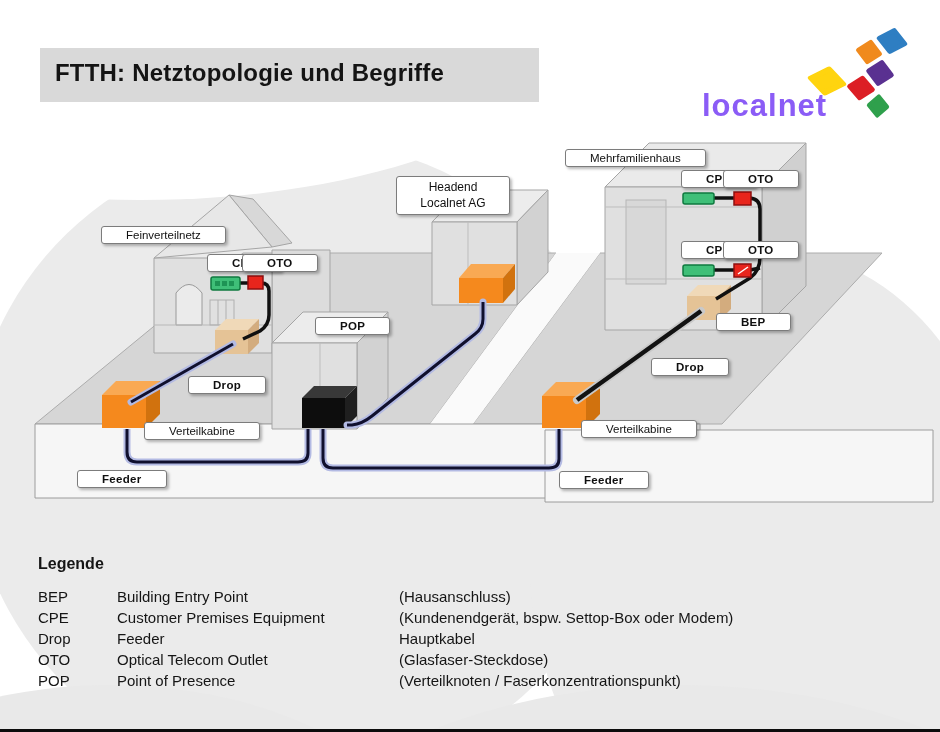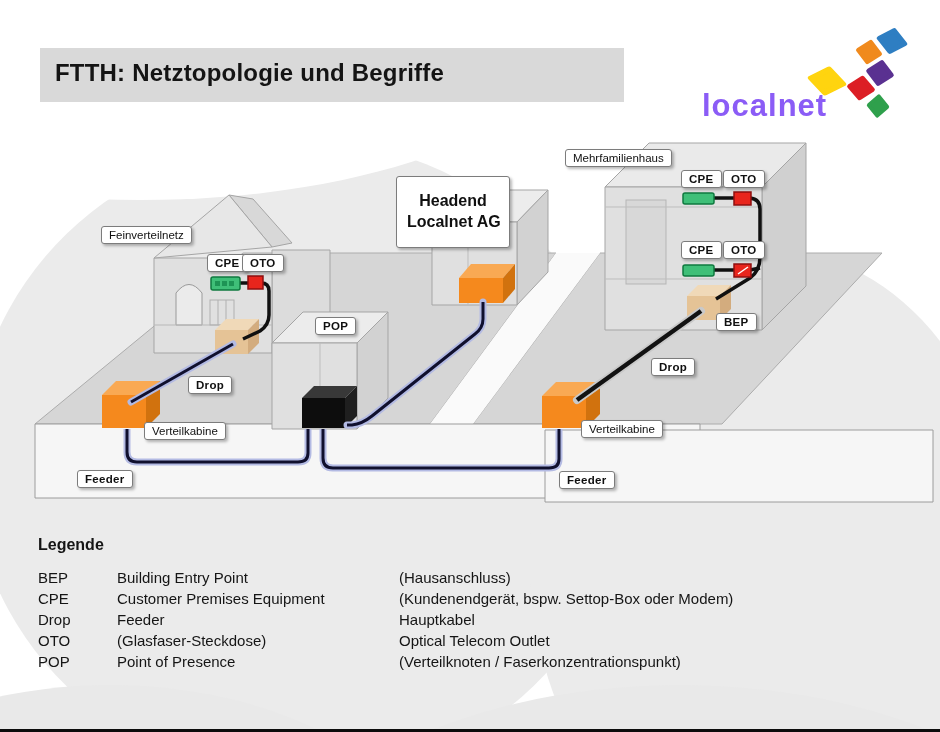--- a/index.html
+++ b/index.html
@@ -1,36 +1,36 @@
 <!DOCTYPE html>
 <html><head>
 <meta charset="utf-8">
 <style>
   html,body{margin:0;padding:0;}
   body{width:940px;height:732px;position:relative;background:#ffffff;overflow:hidden;
        font-family:"Liberation Sans", sans-serif;}
   .abs{position:absolute;}
   
-  #title-bar{left:40px;top:48px;width:584px;height:54px;background:#d9d9d9;z-index:4;}
+  #title-bar{left:40px;top:48px;width:499px;height:54px;background:#d9d9d9;z-index:4;}
   #title-bar .t{margin:11px 0 0 15px;font-size:24px;font-weight:bold;color:#141414;letter-spacing:.2px;}
   
   #logo-text{left:702px;top:88px;font-size:31px;font-weight:bold;color:#8b5cf6;letter-spacing:1px;z-index:4;}
   #logo-marks{left:795px;top:15px;z-index:4;}
   
   #bg-svg{left:0;top:0;z-index:0;}
   #diagram-svg{left:0;top:0;z-index:1;}
   
   .lbl{position:absolute;z-index:3;background:#ffffff;border:1px solid #7c7c7c;border-radius:3px;
-       padding:2px 7px;font-size:11.5px;color:#101010;white-space:nowrap;
+       padding:2px 24px;font-size:11.5px;color:#101010;white-space:nowrap;
        box-shadow:2px 2px 3px rgba(0,0,0,.28);}
   .lbl.b{font-weight:bold;letter-spacing:.3px;}
   .lbl.center{text-align:center;}
-  #lbl-headend{padding:14px 10px;font-size:16px;line-height:1.3;font-weight:bold;}
-  
-  #legend{left:38px;top:536px;z-index:4;color:#151515;}
+  #lbl-headend{padding:3px 10px;font-size:12px;line-height:1.3;}
+  
+  #legend{left:38px;top:555px;z-index:4;color:#151515;}
   #legend .hd{font-size:16px;font-weight:bold;margin-bottom:13px;}
   #legend .grid{display:grid;grid-template-columns:79px 282px 1fr;font-size:15px;line-height:21px;}
   
   #bottom-bar{left:0;top:729px;width:940px;height:3px;background:#0c0c0c;z-index:4;}
 </style>
 </head>
 <body>
 
 <svg id="bg-svg" class="abs" width="940" height="732" viewBox="0 0 940 732">
   <ellipse cx="300" cy="460" rx="330" ry="320" fill="#ebebeb"></ellipse>
@@ -201,21 +201,21 @@
     <span>BEP</span>
     <span>Building Entry Point</span>
     <span>(Hausanschluss)</span>
     <span>CPE</span>
     <span>Customer Premises Equipment</span>
     <span>(Kundenendgerät, bspw. Settop-Box oder Modem)</span>
     <span>Drop</span>
     <span>Feeder</span>
     <span>Hauptkabel</span>
     <span>OTO</span>
+    <span>Optical Telecom Outlet</span>
     <span>(Glasfaser-Steckdose)</span>
-    <span>Optical Telecom Outlet</span>
     <span>POP</span>
     <span>Point of Presence</span>
     <span>(Verteilknoten / Faserkonzentrationspunkt)</span>
   </div>
 </div>
 
 <div id="bottom-bar" class="abs"></div>
 
 </body></html>

